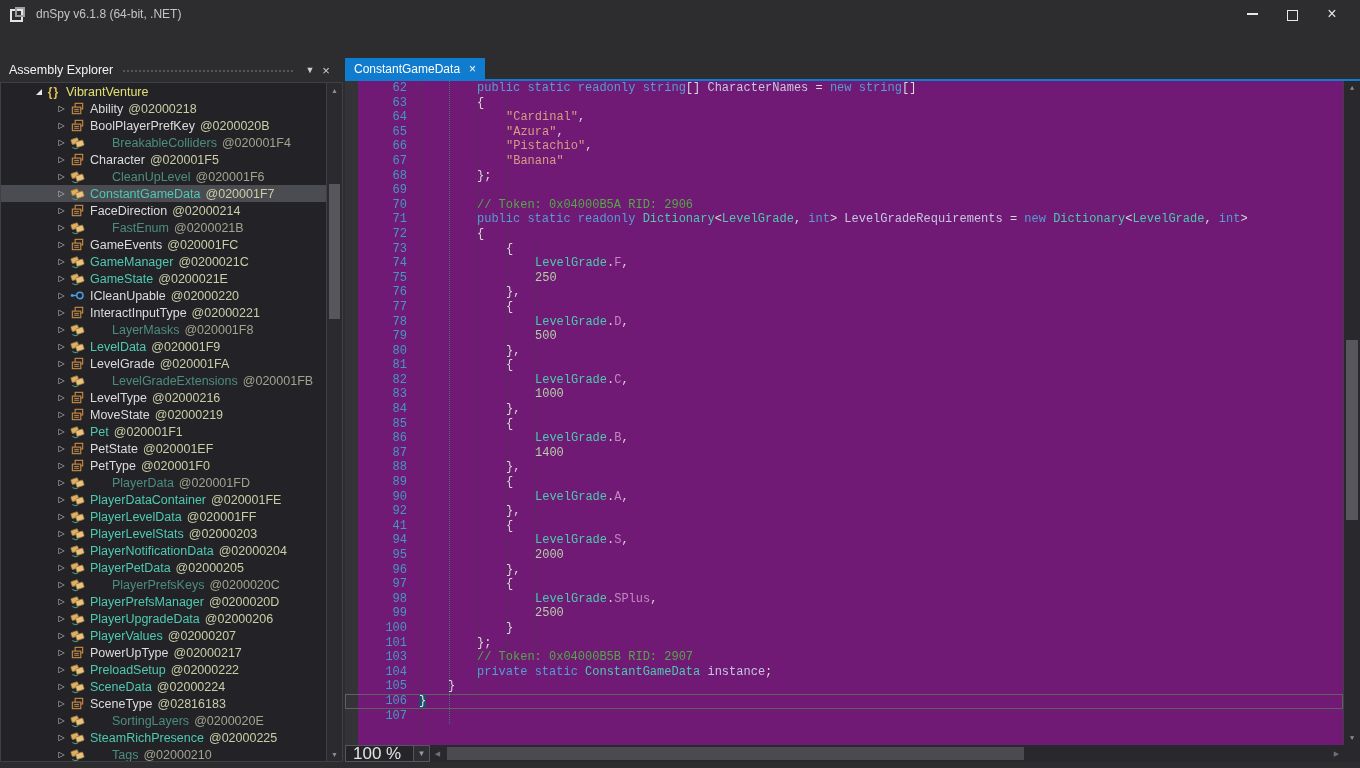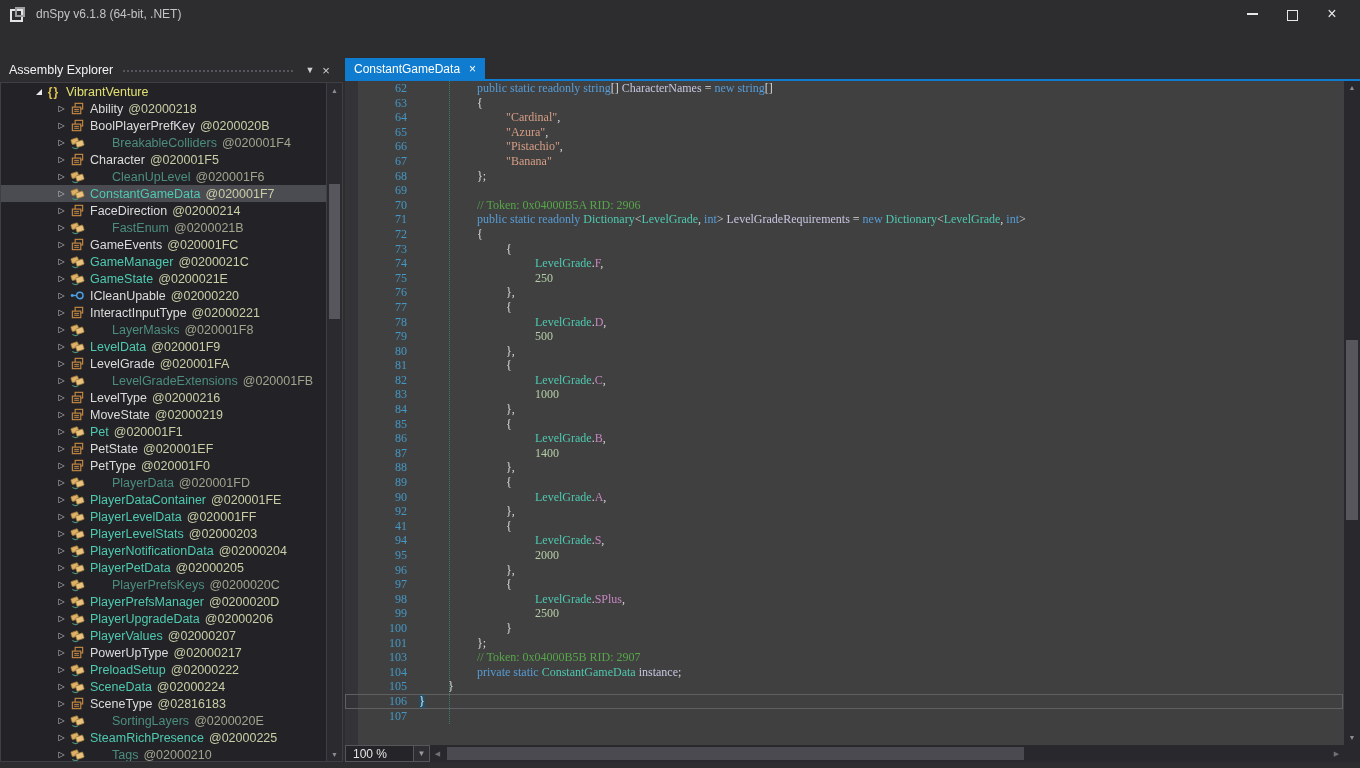--- a/index.html
+++ b/index.html
@@ -76,38 +76,38 @@
 
   #splitter{width:2px;flex:none;background:#2D2D30;}
 
   
   #editor-panel{flex:1;min-width:0;display:flex;flex-direction:column;}
   #tabstrip{height:21px;display:flex;background:#2D2D30;}
   .tab{display:flex;align-items:center;gap:9px;padding:0 9px;font-size:12px;}
   .tab.active{background:var(--accent,#0F7CD0);color:#FFFFFF;}
   .tab .close{font-size:12px;line-height:12px;color:#FFFFFF;}
   #tab-underline{height:2px;background:var(--accent,#0F7CD0);}
-  #code-area{flex:1;position:relative;background:#404040;overflow:hidden;
-             font-family:Liberation Serif, serif;font-size:12px;}
+  #code-area{flex:1;position:relative;background:#701a75;overflow:hidden;
+             font-family:Liberation Mono, monospace;font-size:12px;}
   #glyph-margin{position:absolute;left:0;top:0;bottom:0;width:13px;background:#333338;}
   .guide{position:absolute;width:0;border-left:1px dotted #3F3F46;z-index:0;}
   .guide.scope{border-left-color:#3E7B6F;}
   #code-lines{position:relative;z-index:1;}
   .crow{display:flex;height:14.6px;line-height:14.6px;padding-left:13px;}
   .crow .ln{width:49px;min-width:49px;text-align:right;padding-right:12px;color:var(--c-ln,#4498C5);}
   .crow .ct{white-space:pre;}
   .crow.current{outline:1px solid #606062;outline-offset:-1px;margin-right:17px;}
   .tk-k{color:var(--c-k,#569CD6);} .tk-t{color:var(--c-t,#4EC9B0);} .tk-f{color:var(--c-f,#C6C6E1);}
   .tk-s{color:var(--c-s,#D69D85);} .tk-c{color:var(--c-c,#57A64A);} .tk-n{color:var(--c-n,#B5CEA8);}
   .tk-e{color:var(--c-e,#C586C0);} .tk-p{color:var(--c-p,#DADADA);}
   .tk-b{background:#1E4F6A;color:#E8E8E8;}
   #code-vsb{position:absolute;right:0;top:0;bottom:0;width:16px;background:#29292D;border-left:1px solid #3F3F46;z-index:2;}
 
   #editor-bottom{height:17px;display:flex;align-items:stretch;background:#2B2B2F;}
-  #zoom-box{width:60px;display:flex;align-items:center;padding-left:7px;font-size:12px;color:#E4E4E4;background:#252529;border:1px solid #55555A;}
+  #zoom-box{width:60px;display:flex;align-items:center;padding-left:7px;font-size:17px;color:#E4E4E4;background:#252529;border:1px solid #55555A;}
   #zoom-dd{width:15px;display:flex;align-items:center;justify-content:center;color:#9B9BA1;font-size:8px;background:#2F2F33;border:1px solid #55555A;border-left:none;}
   #hsb{flex:1;position:relative;background:#29292D;}
   .hsb-arr{position:absolute;top:0;bottom:0;width:15px;display:flex;align-items:center;justify-content:center;color:#6F6F76;font-size:7px;}
   .hsb-arr.right{right:16px;}
   #hsb-thumb{position:absolute;top:2px;bottom:2px;left:17px;width:62%;background:#4A4A50;}
 </style>
 </head>
 <body>
 
 <div id="app">

